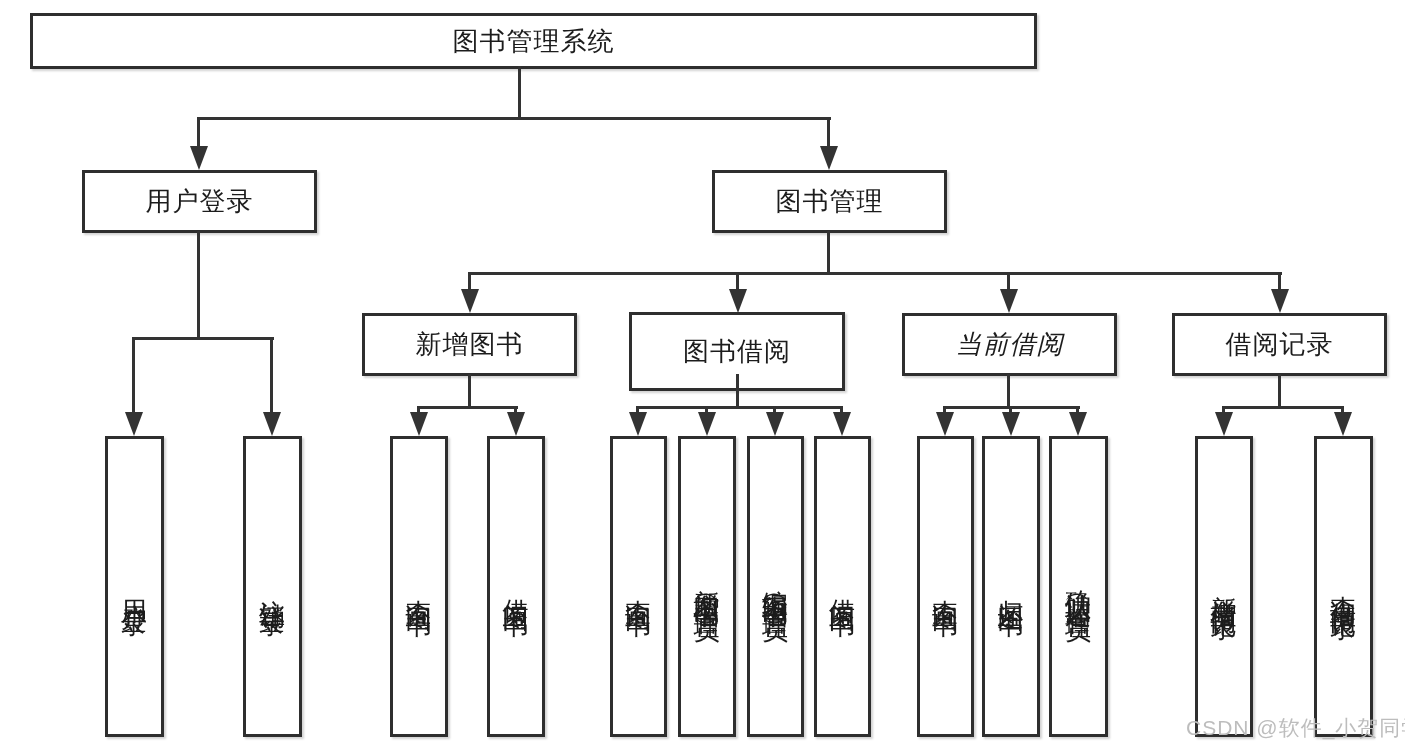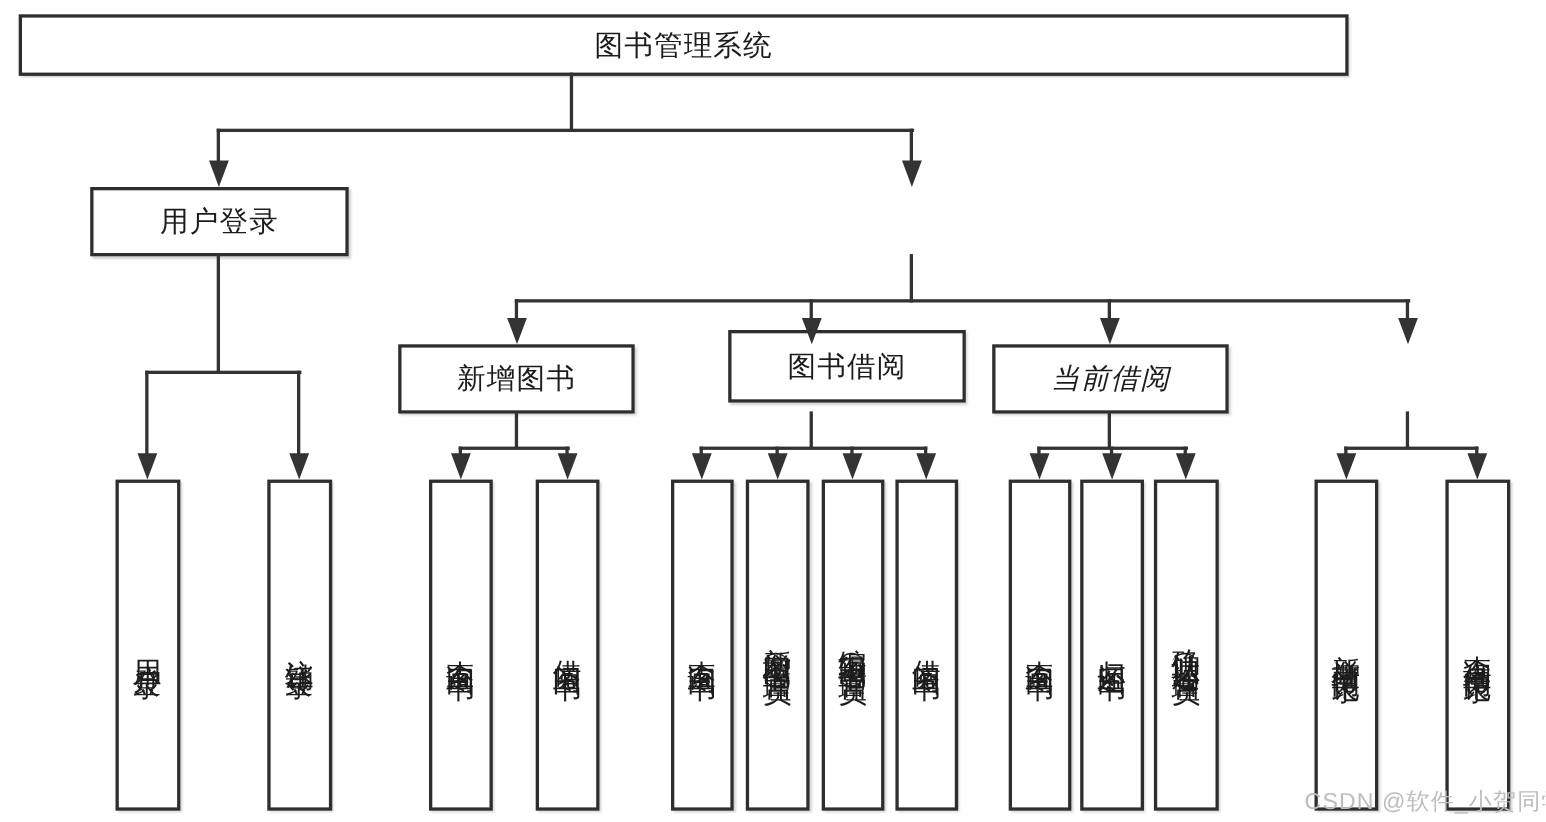--- a/index.html
+++ b/index.html
@@ -26,36 +26,42 @@
   .watermark{
     position:absolute;left:1186px;top:714px;font-size:21px;color:#bdbdbd;
     z-index:5;white-space:nowrap;letter-spacing:1px;
   }
 </style>
 </head>
 <body>
 
 <div class="stage">
 
-  <div class="node node-h" style="left:17px;top:13px;width:1209px;height:56px;">
+  <div class="node node-h" style="left:30px;top:13px;width:1007px;height:56px;">
     <span>图书管理系统</span>
   </div>
 
   <div class="node node-h" style="left:82px;top:170px;width:235px;height:63px;">
     <span>用户登录</span>
   </div>
+  <div class="node node-h" style="left:712px;top:170px;width:235px;height:63px;">
+    <span>图书管理</span>
+  </div>
 
   <div class="node node-h" style="left:362px;top:313px;width:215px;height:63px;">
     <span>新增图书</span>
   </div>
-  <div class="node node-h" style="left:629px;top:300px;width:216px;height:66px;margin-left:33px;">
+  <div class="node node-h" style="left:629px;top:312px;width:216px;height:79px;">
     <span>图书借阅</span>
   </div>
   <div class="node node-h" style="left:902px;top:313px;width:215px;height:63px;font-style:italic;">
     <span>当前借阅</span>
+  </div>
+  <div class="node node-h" style="left:1172px;top:313px;width:215px;height:63px;">
+    <span>借阅记录</span>
   </div>
 
   <div class="node node-v" style="left:105px;top:436px;width:59px;height:301px;">
     <span class="vtext">用户登录</span>
   </div>
   <div class="node node-v" style="left:243px;top:436px;width:59px;height:301px;">
     <span class="vtext">注销登录</span>
   </div>
 
   <div class="node node-v" style="left:390px;top:436px;width:58px;height:301px;">

